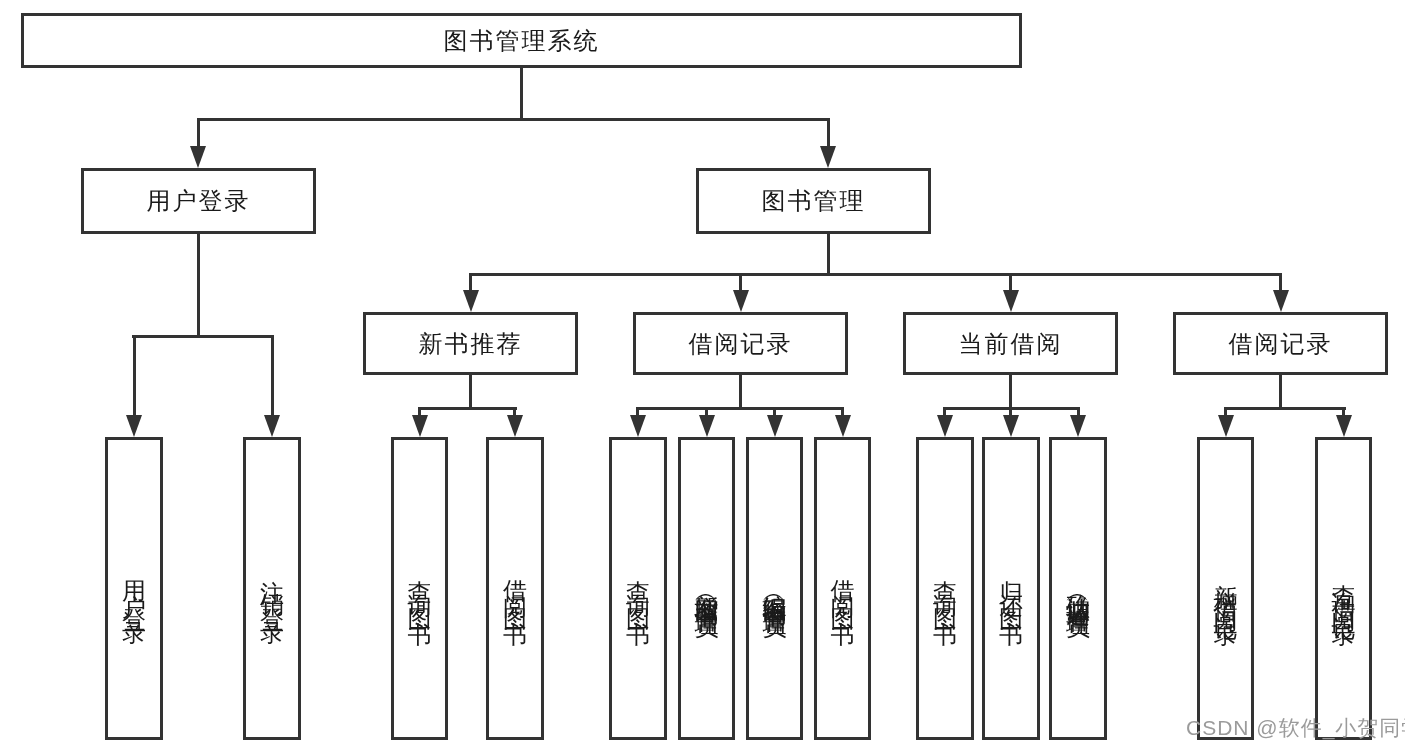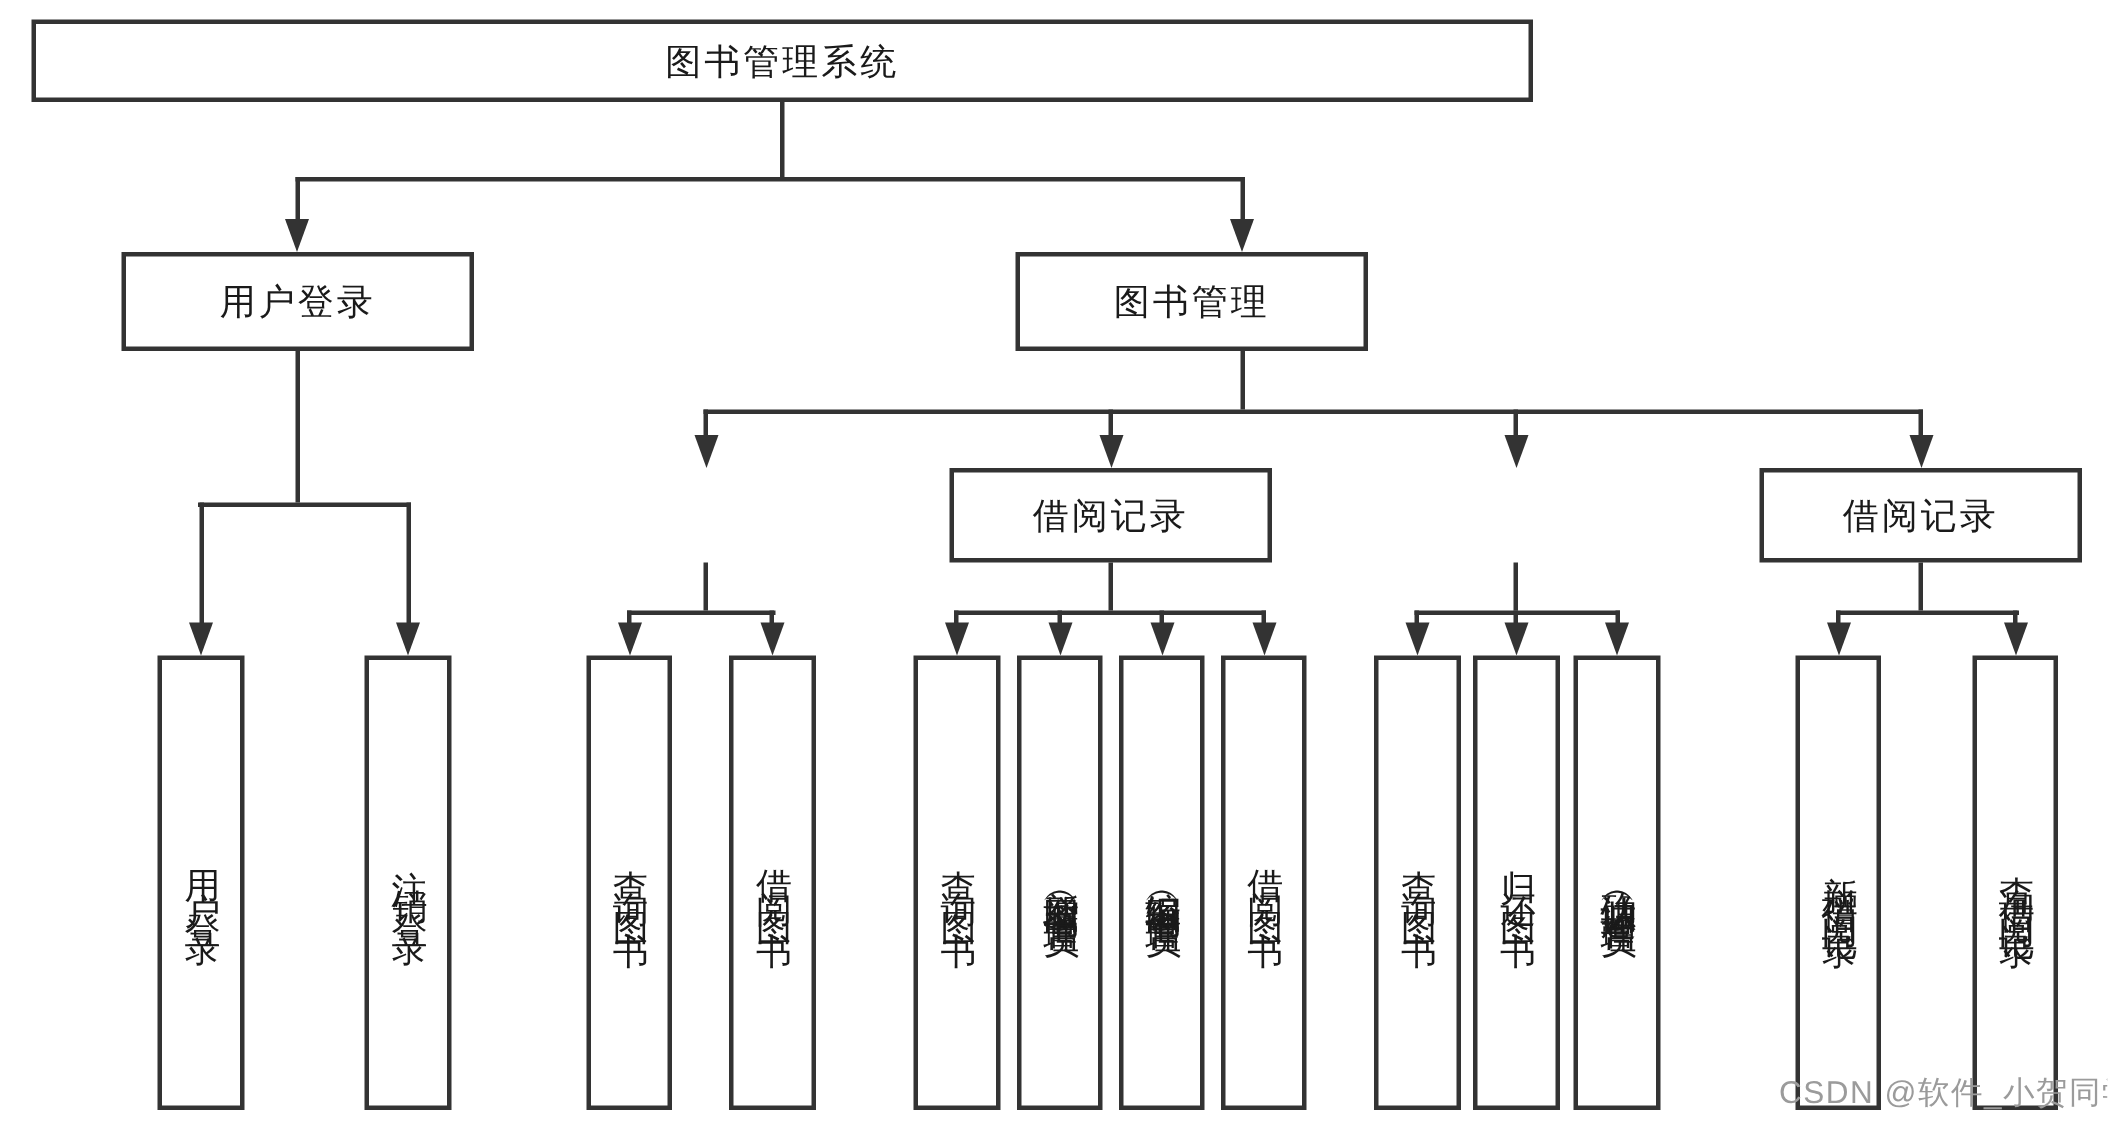--- a/index.html
+++ b/index.html
@@ -33,26 +33,32 @@
 
 <div class="canvas">
 
   <div class="node h-node" style="left:21px;top:13px;width:1001px;height:55px;">
     <span>图书管理系统</span>
   </div>
 
   <div class="node h-node" style="left:81px;top:168px;width:235px;height:66px;">
     <span>用户登录</span>
   </div>
-  <div class="node h-node" style="left:677px;top:168px;width:235px;height:66px;">
+  <div class="node h-node" style="left:696px;top:168px;width:235px;height:66px;">
     <span>图书管理</span>
   </div>
 
+  <div class="node h-node" style="left:363px;top:312px;width:215px;height:63px;">
+    <span>新书推荐</span>
+  </div>
   <div class="node h-node" style="left:633px;top:312px;width:215px;height:63px;">
     <span>借阅记录</span>
+  </div>
+  <div class="node h-node" style="left:903px;top:312px;width:215px;height:63px;">
+    <span>当前借阅</span>
   </div>
   <div class="node h-node" style="left:1173px;top:312px;width:215px;height:63px;">
     <span>借阅记录</span>
   </div>
 
   <div class="node v-node" style="left:105px;top:437px;width:58px;height:303px;">
     <span style="letter-spacing: 14px;">用户登录</span>
   </div>
   <div class="node v-node" style="left:243px;top:437px;width:58px;height:303px;">
     <span style="letter-spacing: 14px;">注销登录</span>

